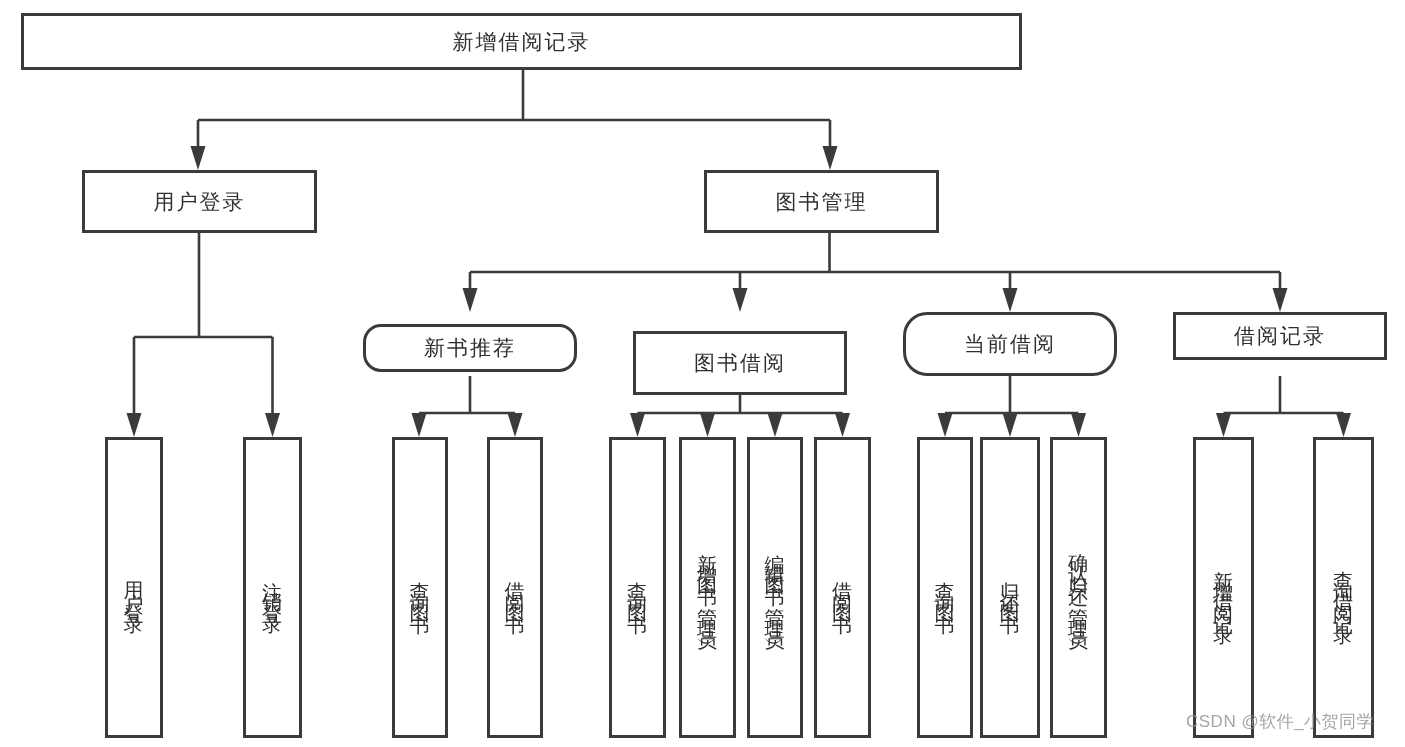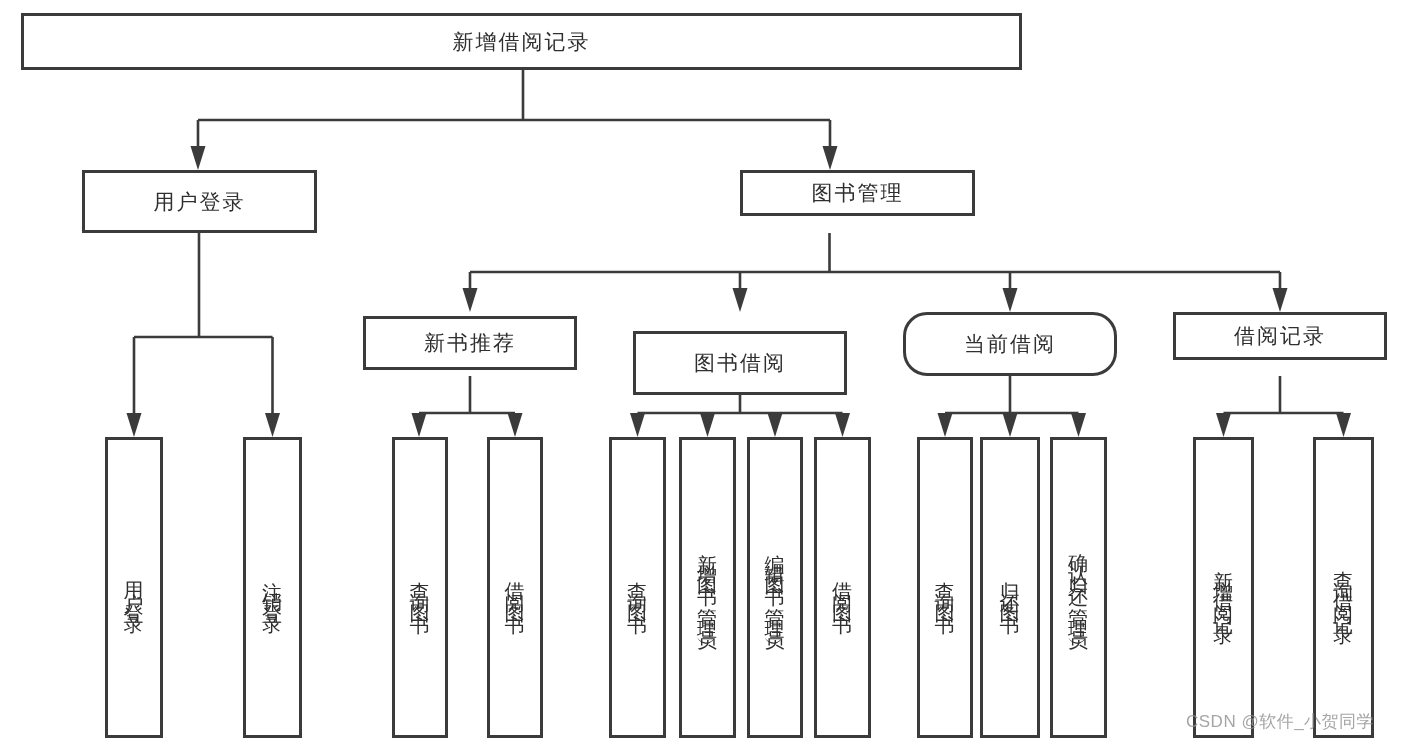--- a/index.html
+++ b/index.html
@@ -63,23 +63,23 @@
       <polygon points="1002.5,413 1017.5,413 1010,437"></polygon>
       <polygon points="1071,413 1086,413 1078.5,437"></polygon>
       <polygon points="1216,413 1231,413 1223.5,437"></polygon>
       <polygon points="1336,413 1351,413 1343.5,437"></polygon>
     </g>
   </svg>
 
   <div class="box hlabel" style="left:21px;top:13px;width:1001px;height:57px;">新增借阅记录</div>
 
   <div class="box hlabel" style="left:82px;top:170px;width:235px;height:63px;">用户登录</div>
-  <div class="box hlabel" style="left:740px;top:170px;width:235px;height:46px;">图书管理</div>
+  <div class="box hlabel" style="left:704px;top:170px;width:235px;height:63px;">图书管理</div>
 
-  <div class="box hlabel" style="left:363px;top:316px;width:214px;height:54px;">新书推荐</div>
+  <div class="box hlabel" style="left:363px;top:324px;width:214px;height:48px;border-radius:18px;">新书推荐</div>
   <div class="box hlabel" style="left:633px;top:331px;width:214px;height:64px;text-align:right;">图书借阅</div>
   <div class="box hlabel" style="left:903px;top:312px;width:214px;height:64px;border-radius:24px;">当前借阅</div>
   <div class="box hlabel" style="left:1173px;top:312px;width:214px;height:48px;">借阅记录</div>
 
   <div class="box vlabel" style="left:105px;top:437px;width:58px;height:301px;">用户登录</div>
   <div class="box vlabel" style="left:243px;top:437px;width:59px;height:301px;">注销登录</div>
 
   <div class="box vlabel" style="left:392px;top:437px;width:56px;height:301px;">查询图书</div>
   <div class="box vlabel" style="left:487px;top:437px;width:56px;height:301px;">借阅图书</div>
 

